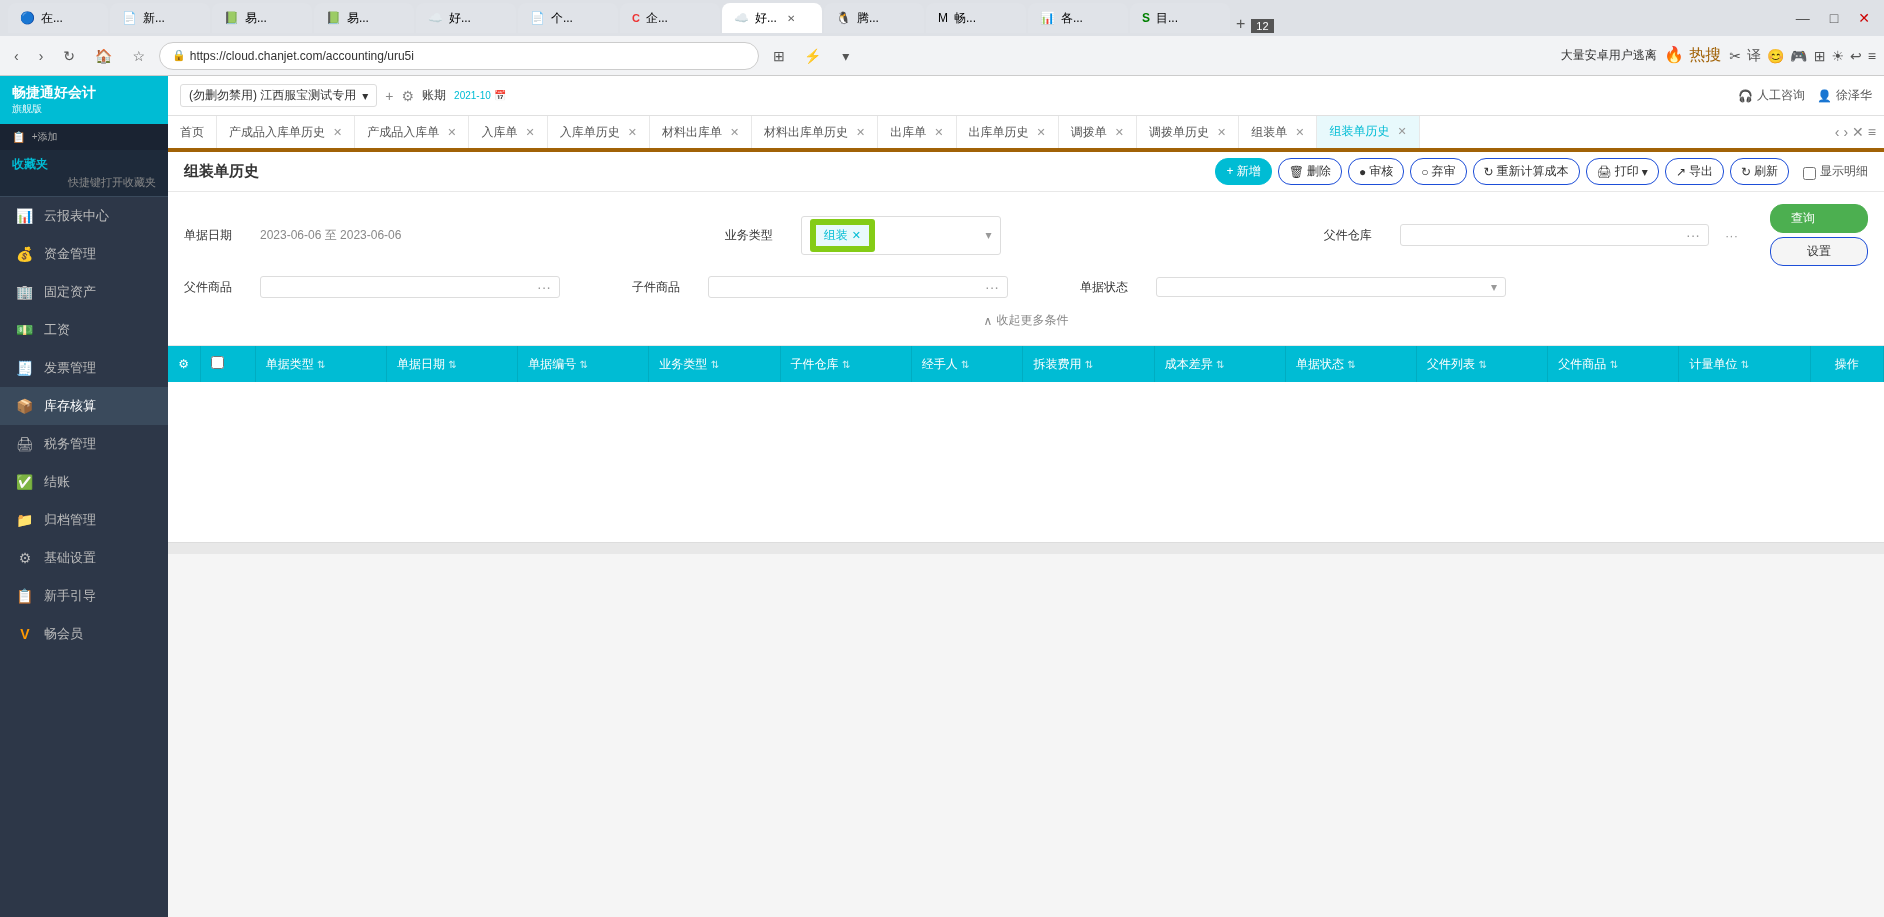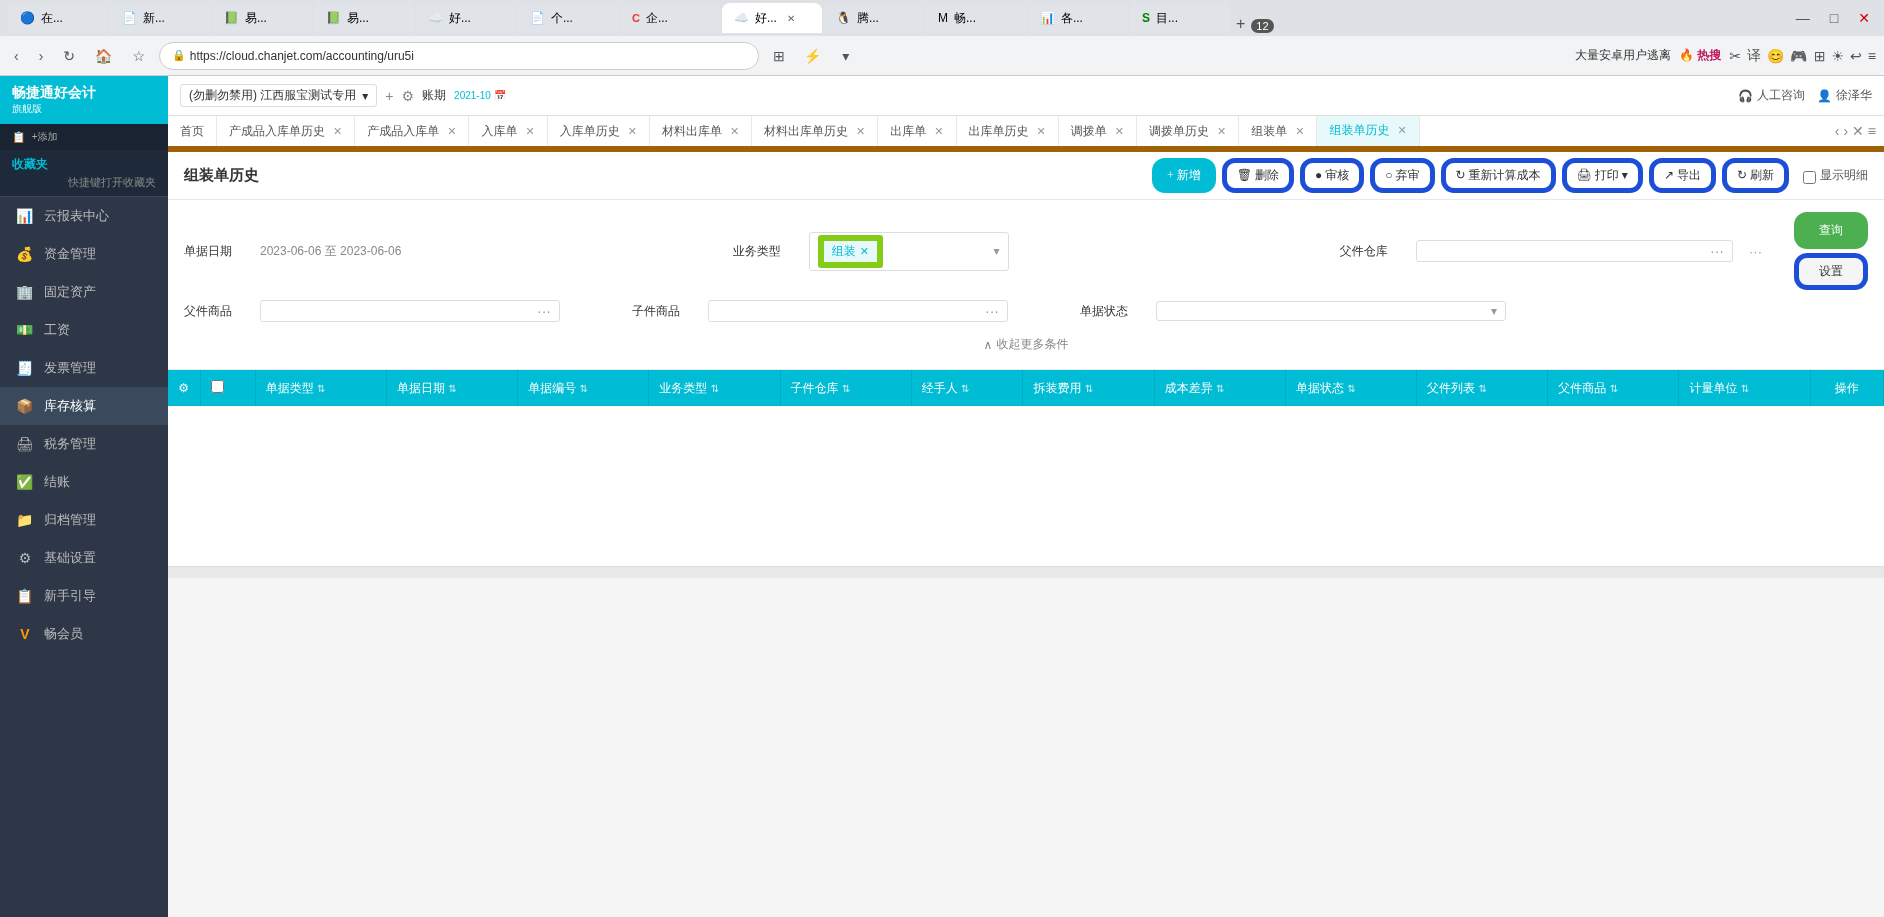--- a/index.html
+++ b/index.html
@@ -14,21 +14,21 @@
     .tab-add { background: none; border: none; font-size: 16px; cursor: pointer; color: #555; padding: 0 4px; }
     .browser-tabs { display: flex; align-items: flex-end; gap: 2px; flex: 1; overflow: hidden; }
     .win-controls { display: flex; gap: 8px; align-items: center; margin-left: auto; }
     .win-btn { font-size: 14px; cursor: pointer; color: #555; padding: 0 6px; }
 
     
     .address-bar-row { background: #f2f3f5; height: 40px; display: flex; align-items: center; padding: 0 8px; gap: 8px; border-bottom: 1px solid #ccc; }
     .nav-btn { background: none; border: none; cursor: pointer; color: #555; font-size: 14px; padding: 2px 6px; }
     .address-box { flex: 1; background: #fff; border: 1px solid #ccc; border-radius: 20px; height: 28px; display: flex; align-items: center; padding: 0 12px; font-size: 12px; color: #333; max-width: 600px; }
     .search-area { display: flex; align-items: center; gap: 8px; margin-left: auto; font-size: 12px; color: #333; }
-    .hot-badge { color: #be185d; font-weight: bold; font-size: 12px; }
+    .hot-badge { color: #a16207; font-weight: normal; font-size: 16px; }
     .toolbar-icons { display: flex; gap: 6px; align-items: center; font-size: 14px; color: #555; }
 
     
     .app-container { display: flex; height: calc(917px - 76px); }
 
     
     .sidebar { width: 168px; background: #2d3748; color: #ccc; display: flex; flex-direction: column; flex-shrink: 0; }
     .sidebar-header { background: #00bcd4; padding: 8px 12px; display: flex; align-items: center; gap: 8px; }
     .sidebar-logo { color: #fff; font-size: 14px; font-weight: bold; }
     .sidebar-logo-sub { font-size: 10px; color: #e0f7fa; }
@@ -46,33 +46,33 @@
 
     
     .app-header { background: #fff; height: 40px; display: flex; align-items: center; padding: 0 12px; border-bottom: 1px solid #e0e0e0; gap: 8px; }
     .account-selector { display: flex; align-items: center; gap: 6px; font-size: 12px; color: #333; border: 1px solid #ddd; padding: 2px 8px; border-radius: 3px; }
     .period-label { font-size: 12px; color: #333; }
     .period-value { color: #00bcd4; font-size: 10px; display: flex; align-items: center; gap: 4px; }
     .header-right { margin-left: auto; display: flex; align-items: center; gap: 12px; }
     .user-btn { display: flex; align-items: center; gap: 4px; font-size: 12px; color: #555; cursor: pointer; }
 
     
-    .tab-nav { background: #fff; display: flex; align-items: center; border-bottom: 6px solid #a16207; overflow-x: auto; white-space: nowrap; height: 36px; }
+    .tab-nav { background: #fff; display: flex; align-items: center; border-bottom: 4px solid #a16207; overflow-x: auto; white-space: nowrap; height: 36px; }
     .page-tab { padding: 0 12px; height: 36px; display: inline-flex; align-items: center; gap: 4px; font-size: 12px; color: #555; cursor: pointer; border-right: 1px solid #e8e8e8; }
     .page-tab.active { background: #e8f9fc; color: #00bcd4; border-bottom: 2px solid #00bcd4; }
     .page-tab .tab-x { font-size: 11px; color: #999; margin-left: 4px; }
     .tab-nav-controls { margin-left: auto; display: flex; align-items: center; gap: 4px; padding: 0 8px; }
 
     
     .page-content { flex: 1; overflow-y: auto; padding: 0; background: #f5f5f5; }
 
     
     .page-toolbar { background: #fff; padding: 6px 16px; display: flex; align-items: center; gap: 6px; border-bottom: 1px solid #e8e8e8; }
     .page-title-text { font-size: 15px; font-weight: bold; color: #333; flex: 1; }
-    .toolbar-btn { display: flex; align-items: center; gap: 3px; padding: 4px 10px; border: 5px solid #1d4ed8; border-radius: 13px; background: #fff; font-size: 12px; color: #333; cursor: pointer; font-family: Liberation Serif, serif; }
+    .toolbar-btn { display: flex; align-items: center; gap: 3px; padding: 4px 10px; border: 1px solid #1d4ed8; border-radius: 13px; background: #fff; font-size: 12px; color: #333; cursor: pointer; }
     .toolbar-btn.primary { background: #00bcd4; border-color: #00bcd4; color: #fff; }
     .toolbar-btn.green { background: #4caf50; border-color: #4caf50; color: #fff; }
     .toolbar-btn.gray { background: #f5f5f5; }
 
     
     .filter-area { background: #fff; padding: 12px 16px; border-bottom: 1px solid #e8e8e8; }
     .filter-row { display: flex; align-items: center; gap: 16px; margin-bottom: 10px; }
     .filter-label { font-size: 12px; color: #333; min-width: 60px; }
     .date-filter { display: flex; align-items: center; gap: 6px; }
     .date-btn { padding: 2px 8px; border: 1px solid #ddd; border-radius: 3px; font-size: 12px; cursor: pointer; background: #fff; color: #555; }
@@ -150,21 +150,21 @@
     </div>
     <div class="browser-tab inactive">
       <span>📊</span>
       <span>各...</span>
     </div>
     <div class="browser-tab inactive">
       <span style="color:green; font-weight:bold;">S</span>
       <span>目...</span>
     </div>
     <button class="tab-add">+</button>
-    <span style="background:#555; color:#fff; border-radius:7px; padding:1px 5px; font-size:11px;margin-top:12px;">12</span>
+    <span style="background:#555; color:#fff; border-radius:0; padding:1px 5px; font-size:11px;margin-top:12px;">12</span>
   </div>
   <div class="win-controls">
     <span class="win-btn">―</span>
     <span class="win-btn">□</span>
     <span class="win-btn" style="color:#c00;">✕</span>
   </div>
 </div>
 
 <div class="address-bar-row">
   <button class="nav-btn">‹</button>
@@ -416,21 +416,21 @@
           <div style="display:flex;align-items:center;border:1px solid #ddd;border-radius:3px;padding:2px 8px;background:#fff;min-width:200px;flex:1;max-width:350px;">
             <span style="flex:1"></span>
             <span class="filter-dots">···</span>
           </div>
           <span style="color:#999;cursor:pointer;font-size:13px;">···</span>
 
           <div style="display:flex; flex-direction:column; gap:4px; margin-left:16px;">
             <button class="toolbar-btn green" style="padding:5px 20px;">
               <span>查询</span>
             </button>
-            <button class="toolbar-btn gray" style="padding:5px 20px;text-align:right;">
+            <button class="toolbar-btn gray" style="padding:5px 36px;text-align:right;">
               <span>设置</span>
             </button>
           </div>
         </div>
 
         <div class="filter-row">
           <span class="filter-label">父件商品</span>
           <div style="display:flex;align-items:center;border:1px solid #ddd;border-radius:3px;padding:2px 8px;background:#fff;min-width:200px;flex:1;max-width:300px;">
             <span style="flex:1"></span>
             <span class="filter-dots">···</span>

